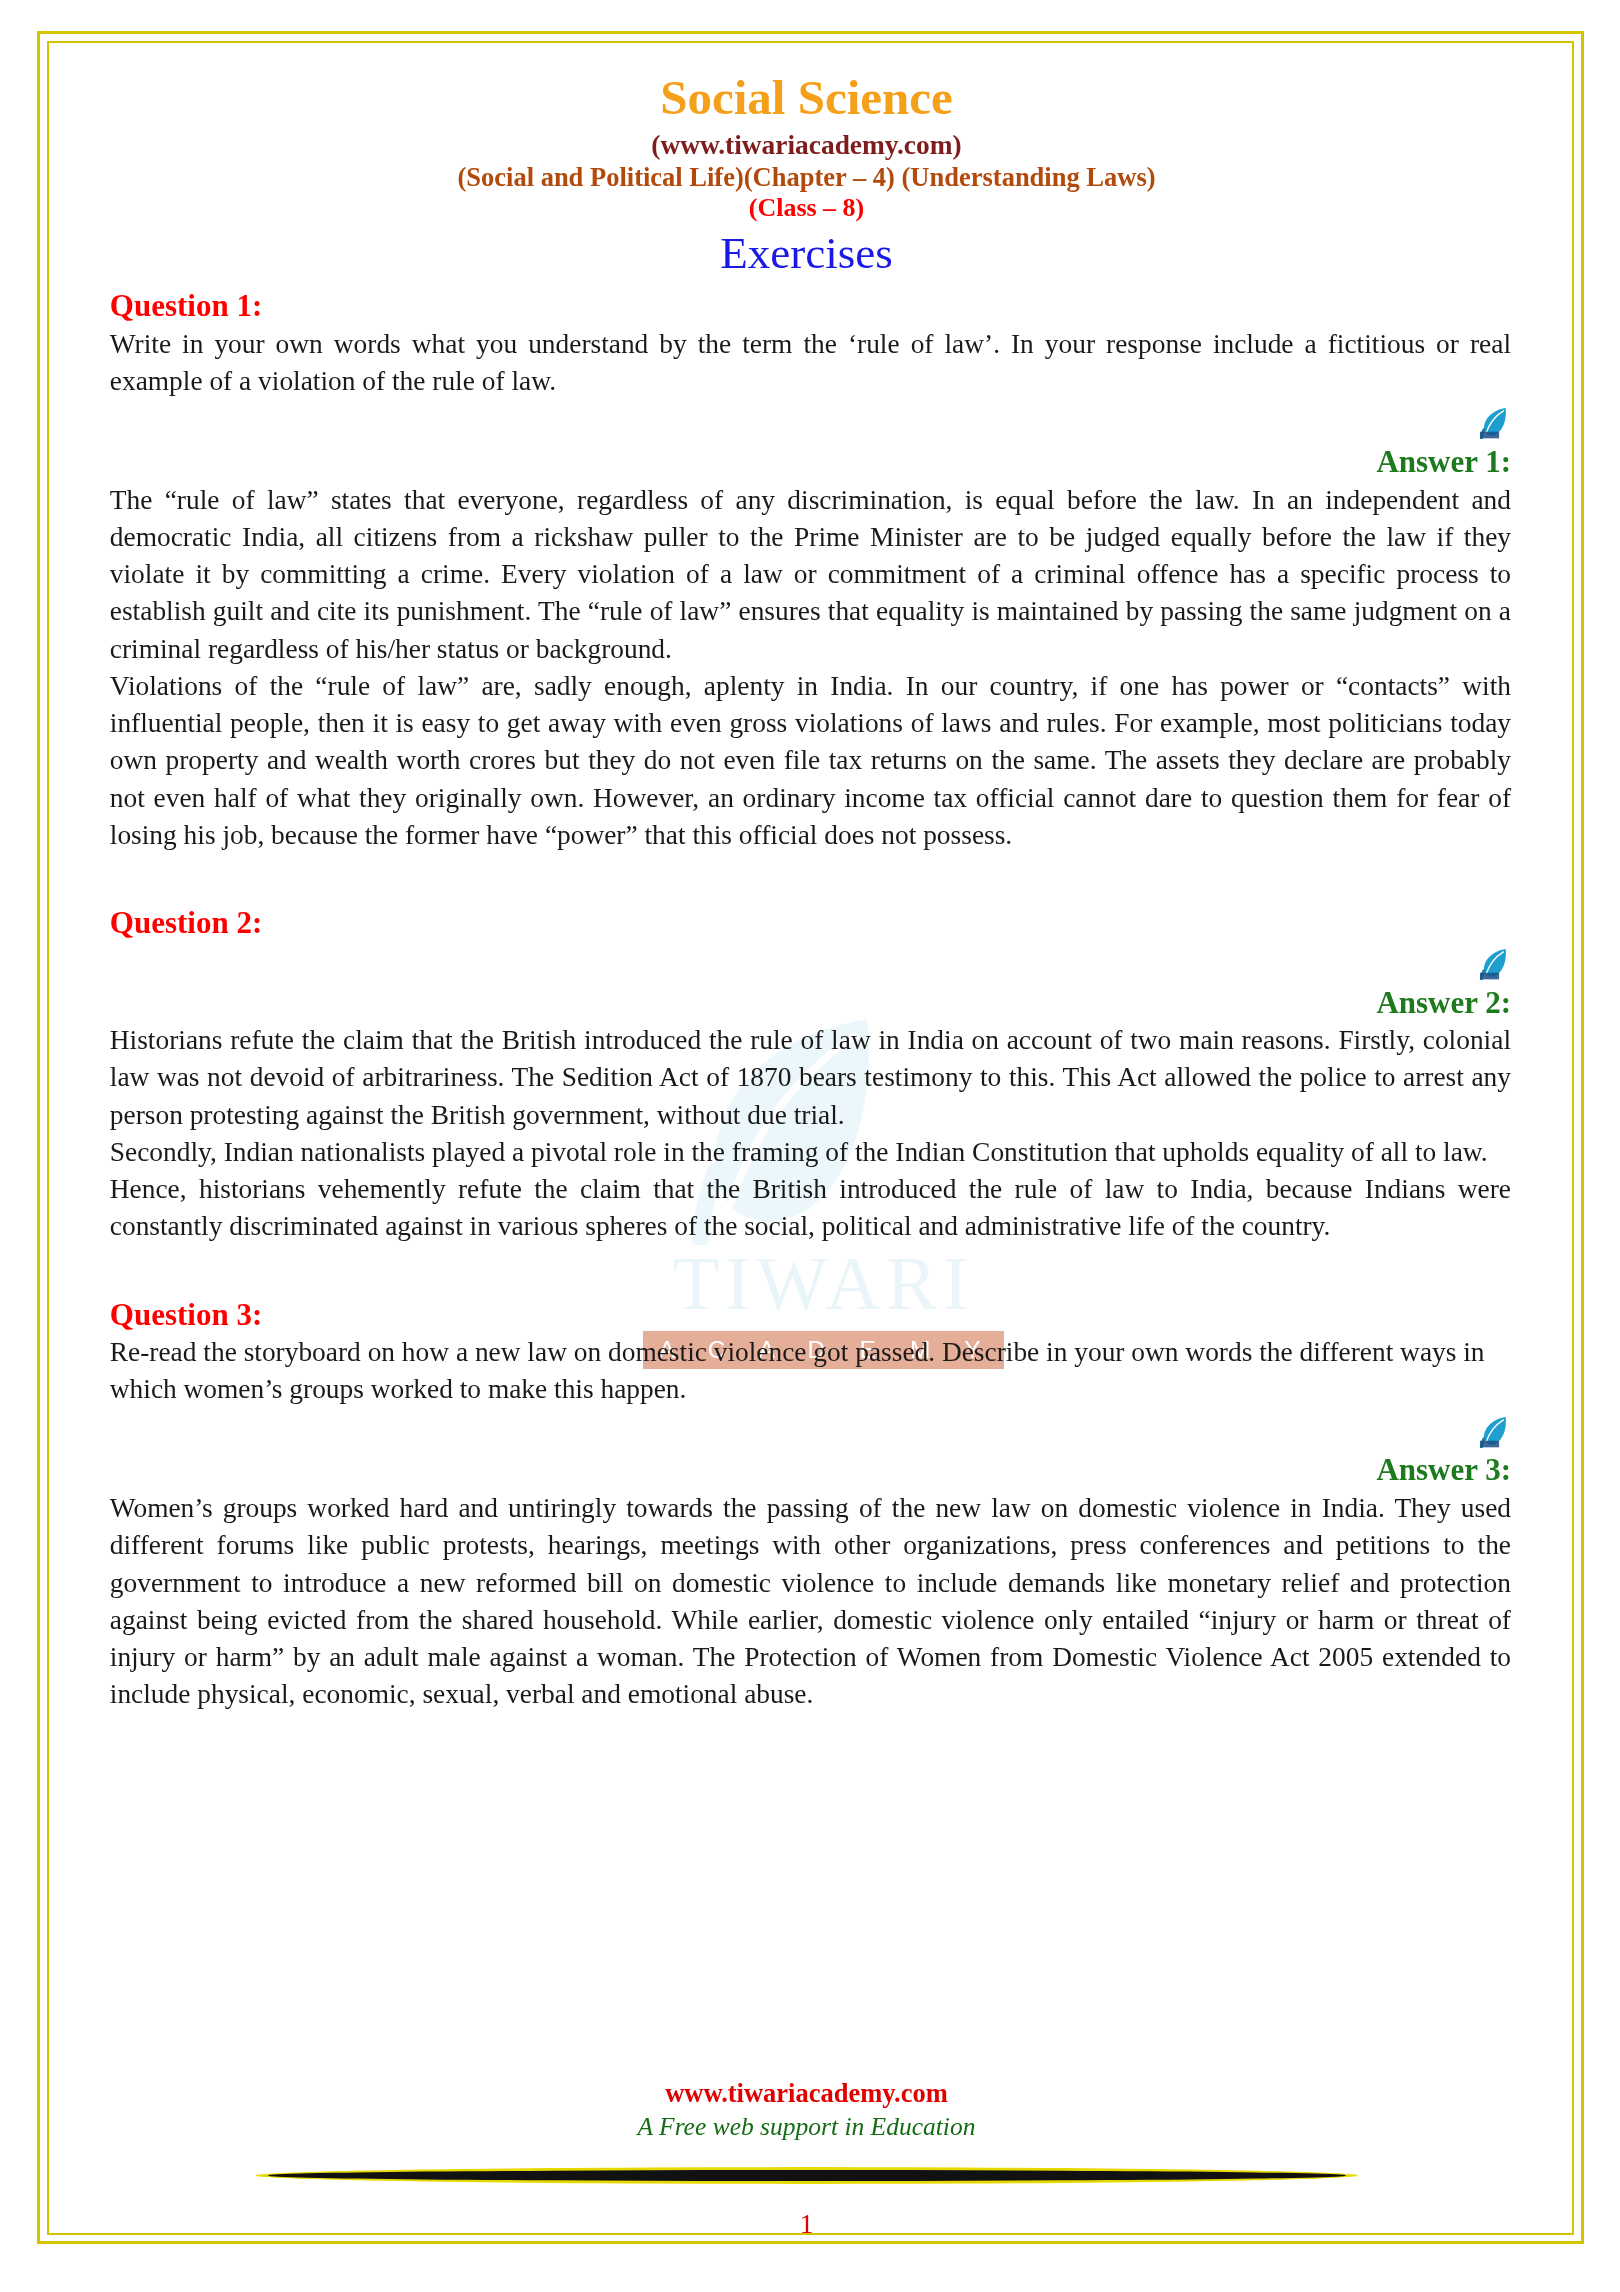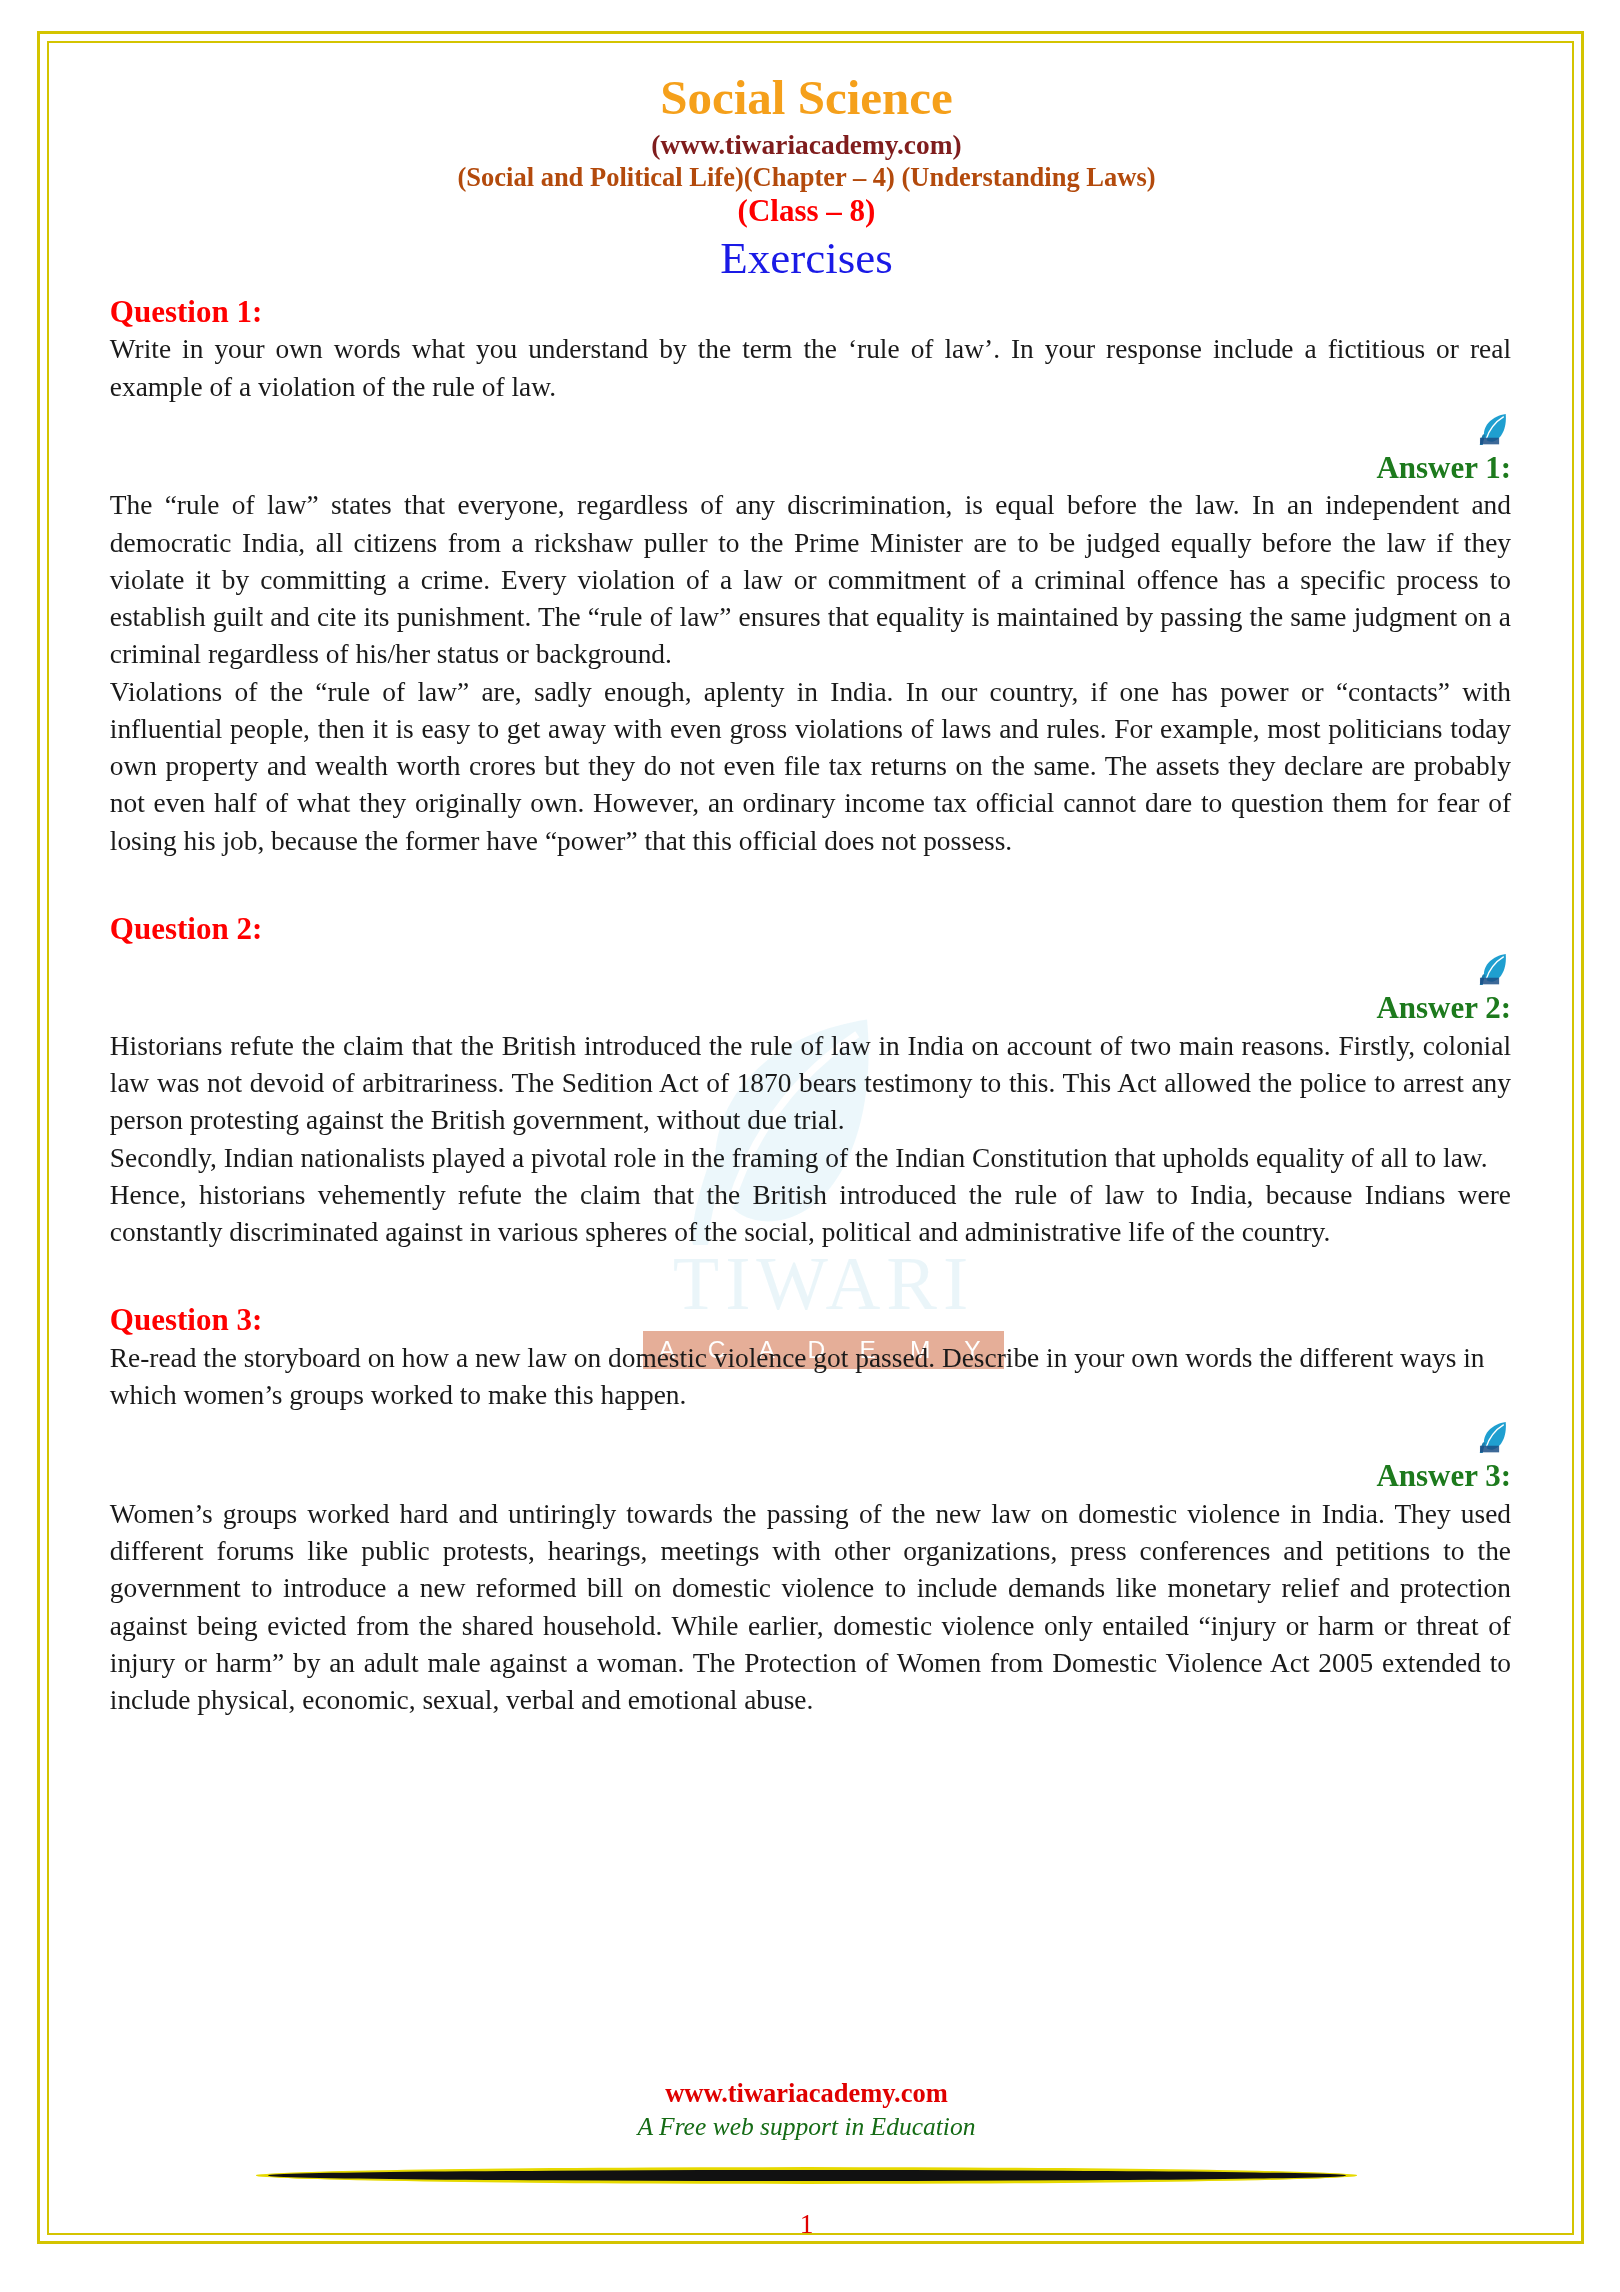--- a/index.html
+++ b/index.html
@@ -120,21 +120,21 @@
     font-weight: bold;
     font-size: 26.5px;
     color: #b34a0c;
     line-height: 1.14;
     margin: 1px 0 0 0;
   }
   .doc-class {
     text-align: center;
     font-family: "Liberation Serif", serif;
     font-weight: bold;
-    font-size: 31px;
+    font-size: 26px;
     color: #ff0000;
     line-height: 1.14;
     margin: 1px 0 0 0;
   }
   .doc-exercises {
     text-align: center;
     font-family: "Liberation Serif", serif;
     font-weight: normal;
     font-size: 45px;
     color: #1a1ae6;

